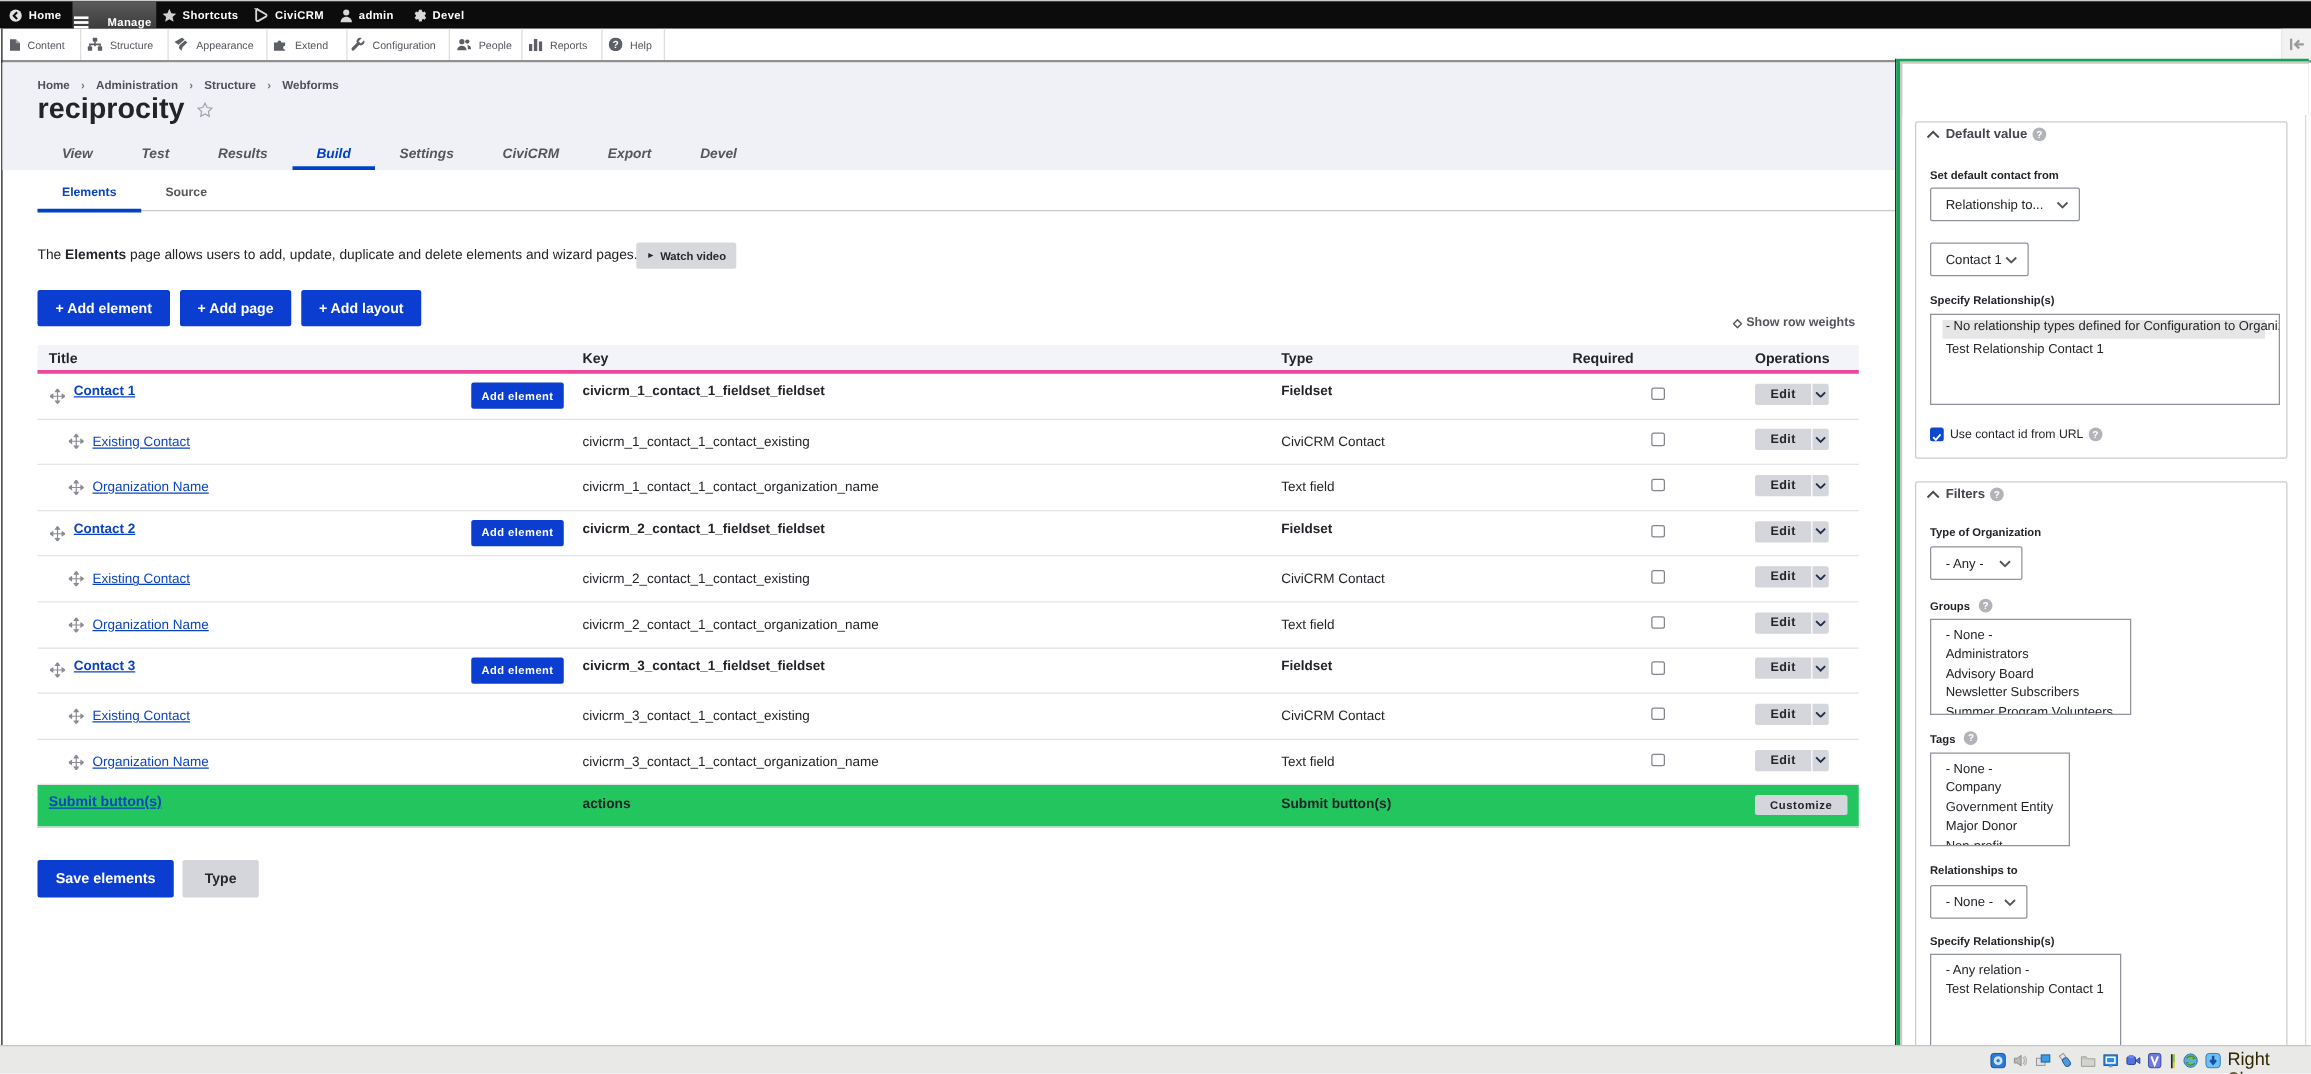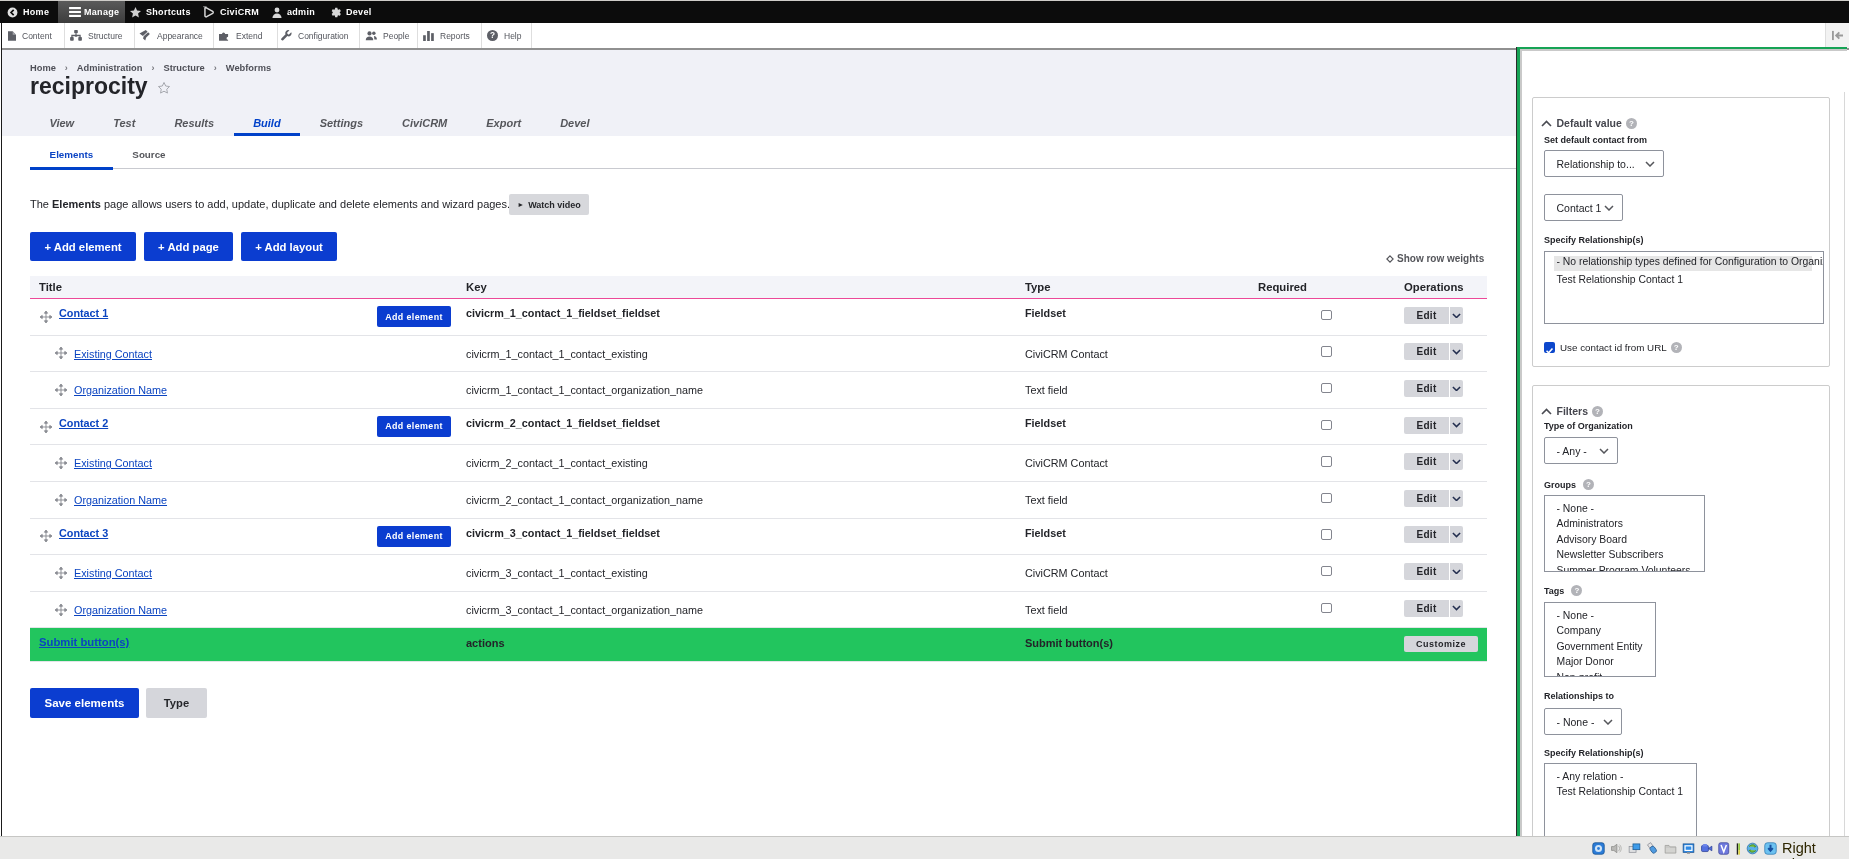--- a/index.html
+++ b/index.html
@@ -5,21 +5,21 @@
 * { margin:0; padding:0; box-sizing:border-box; }
 html,body { width:1849px; height:859px; overflow:hidden; }
 body { font-family:"Liberation Sans", sans-serif; background:#fff; position:relative; }
 #stage { position:absolute; left:0; top:0; width:1849px; height:859px; }
 .abs { position:absolute; }
 
 
 #topline { left:0; top:0; width:1849px; height:1px; background:#cfcdc9; }
 #blackbar { left:0; top:1px; width:1849px; height:22px; background:#0c0c0c; color:#fff; }
 .bb-item { position:absolute; top:0; height:22px; display:flex; align-items:center; gap:5px; color:#fff; font-size:9px; font-weight:700; letter-spacing:.3px; }
-#manage-tab { position:absolute; left:58px; top:0; width:67px; height:22px; background:linear-gradient(#5a5a5a,#3c3c3c); display:flex; align-items:center; gap:3px; padding-left:11px; font-size:9px; font-weight:700; letter-spacing:.3px; }
+#manage-tab { position:absolute; left:58px; top:0; width:67px; height:22px; background:linear-gradient(#5a5a5a,#3c3c3c); display:flex; align-items:flex-end; gap:15px; padding-left:1px; font-size:9px; font-weight:700; letter-spacing:.3px; }
 
 #whitebar { left:0; top:23px; width:1849px; height:25px; background:#fff; }
 #whitebar-border { left:0; top:48px; width:1849px; height:2px; background:#909090; }
 .wb-item { position:absolute; top:0; height:25px; display:flex; align-items:center; gap:6px; color:#53555c; font-size:8.5px; }
 .wb-sep { position:absolute; top:0; width:1px; height:25px; background:#dedede; }
 
 
 #leftedge { left:0; top:23px; width:1px; height:813px; background:#fff; }
 #leftedge2 { left:1px; top:23px; width:1px; height:813px; background:#1a1a1a; }
 #headband { left:2px; top:50px; width:1514px; height:86px; background:#f0f1f7; }
@@ -41,21 +41,21 @@
 #watchvideo { left:509px; top:194px; width:80px; height:21px; background:#d7d8dc; border-radius:2px; color:#26272b; font-size:9px; font-weight:700; display:flex; align-items:center; justify-content:center; gap:4px; }
 .bluebtn { background:#0b3dd0; color:#fff; font-weight:700; border-radius:2px; display:flex; align-items:center; justify-content:center; }
 #addel { left:30px; top:232px; width:106px; height:29px; font-size:11.3px; }
 #addpg { left:144px; top:232px; width:89px; height:29px; font-size:11.3px; }
 #addly { left:241px; top:232px; width:96px; height:29px; font-size:11.3px; }
 #showrow { left:1386px; top:253px; font-size:10px; font-weight:700; color:#55565b; display:flex; align-items:center; gap:3px; }
 
 
 #wtable { left:30px; top:276px; width:1457px; }
 .trow { position:relative; width:1457px; border-bottom:1px solid #e3e4e8; }
-#thead-row { height:23px; background:#f3f4f9; border-bottom:1px solid #ec4899;text-align:center; }
+#thead-row { height:23px; background:#f3f4f9; border-bottom:3px solid #ec4899;text-align:center; }
 .th { position:absolute; top:5px; font-size:11.3px; font-weight:700; color:#232429; }
 .r-parent { height:36.6px; }
 .r-child { height:36.6px; }
 .r-submit { height:33.4px; background:#22c55e; }
 .drag { position:absolute; top:50%; margin-top:-6px; }
 .tlink { position:absolute; font-size:10.8px; color:#0b44c0; text-decoration:underline; text-underline-offset:1px; }
 .tkey { position:absolute; left:436px; font-size:10.8px; color:#232429; }
 .ttype { position:absolute; left:995px; font-size:10.8px; color:#232429; }
 .bold { font-weight:700; }
 .addelbtn { position:absolute; left:347px; top:7px; width:74px; height:21px; font-size:8.9px; letter-spacing:.4px; }
@@ -72,21 +72,21 @@
 #dlg-darkline { left:1516px; top:47px; width:1px; height:789px; background:#2a2a2a; }
 #dlg-green { left:1517px; top:47px; width:330px; height:789px; background:#16a355; }
 #dlg-grey { left:1519.5px; top:49px; width:327.5px; height:787px; background:#c9c9c9; }
 #dlg { left:1522px; top:51px; width:325px; height:785px; background:#fff; }
 #dlg-head { position:absolute; left:0; top:0; width:325px; height:41px; background:#26272c; color:#fff; }
 #dlg-title { position:absolute; left:12px; top:11px; font-size:13.6px; font-weight:700; letter-spacing:.1px; }
 #dlg-x { position:absolute; right:16px; top:13px; width:14px; height:14px; font-size:13px; line-height:14px; color:#d8d9dd; text-align:center; font-weight:400; }
 #dlg-body { position:absolute; left:0; top:41px; width:325px; height:744px; background:#fff; overflow:hidden; }
 #dlg-sb { position:absolute; left:322px; top:41px; width:1px; height:744px; background:#d8d8d8; z-index:5; }
 .fbox { position:absolute; left:10px; width:298px; border:1px solid #ccc; border-radius:2px; background:#fff; }
-.flegend { position:absolute; left:18.5px; font-size:10.5px; font-weight:700; color:#45464e; display:flex; align-items:center; gap:4px;margin-top:16px; }
+.flegend { position:absolute; left:18.5px; font-size:10.5px; font-weight:700; color:#45464e; display:flex; align-items:center; gap:4px; }
 .qmark { width:11px; height:11px; border-radius:50%; background:#b2b3b8; color:#fff; font-size:8px; font-weight:700; display:flex; align-items:center; justify-content:center; }
 .dlabel { position:absolute; left:22px; font-size:9px; font-weight:700; color:#232429; }
 .dsel { position:absolute; left:21.5px; height:27px; border:1px solid #8e929c; border-radius:2px; background:#fff; color:#232429; font-size:10.5px; display:flex; align-items:center; padding:0 22px 0 12px; white-space:nowrap; }
 .dsel svg { position:absolute; right:8px; }
 .msel { position:absolute; left:21.5px; border:1px solid #8e929c; background:#fff; overflow:hidden; padding-top:7px; }
 .mopt { height:15.4px; font-size:10.4px; color:#232429; padding-left:12px; white-space:nowrap; }
 .mopt.sel { background:#e6e6e6; margin:-3px 11px 3px 9px; padding-left:3px; height:15.4px; }
 
 
 #vmbar { left:0; top:836px; width:1849px; height:23px; background:#e9e9e8; border-top:1px solid #c6c6c4; }

